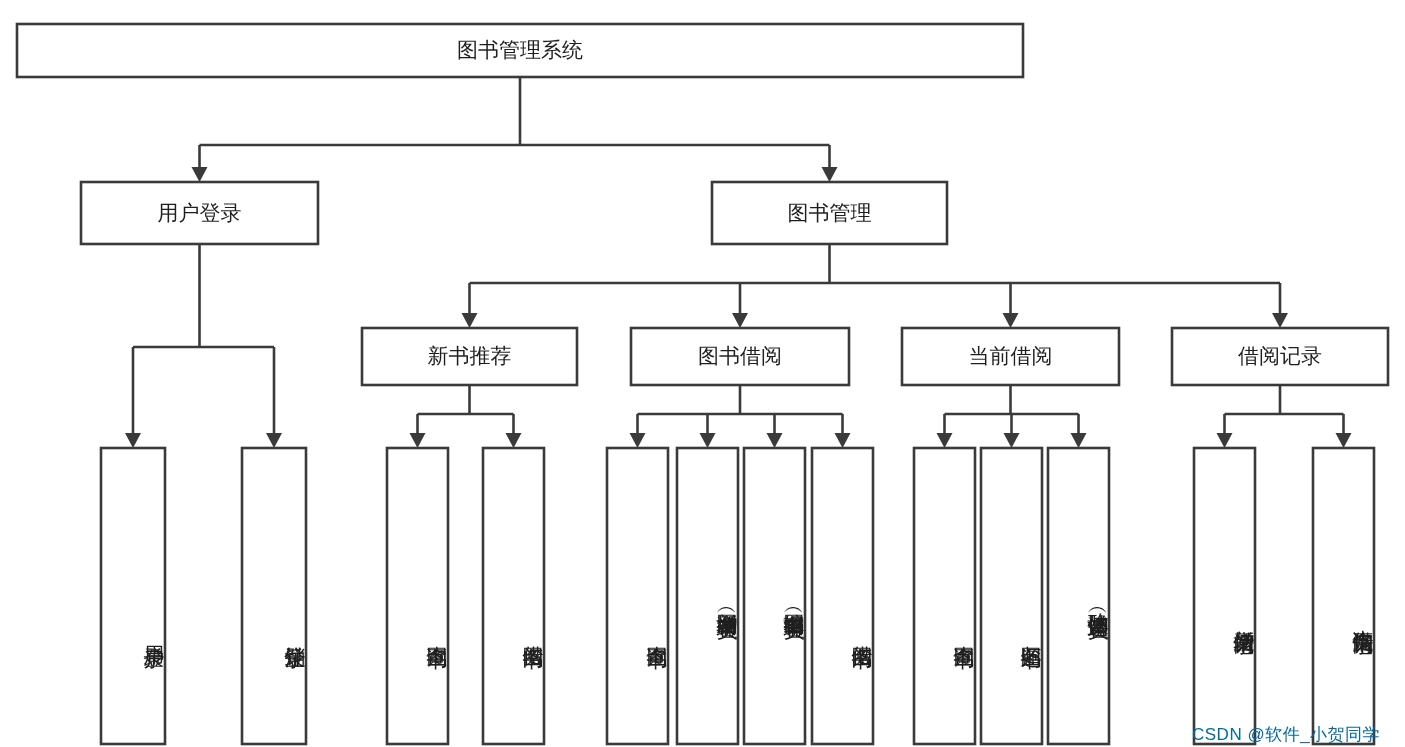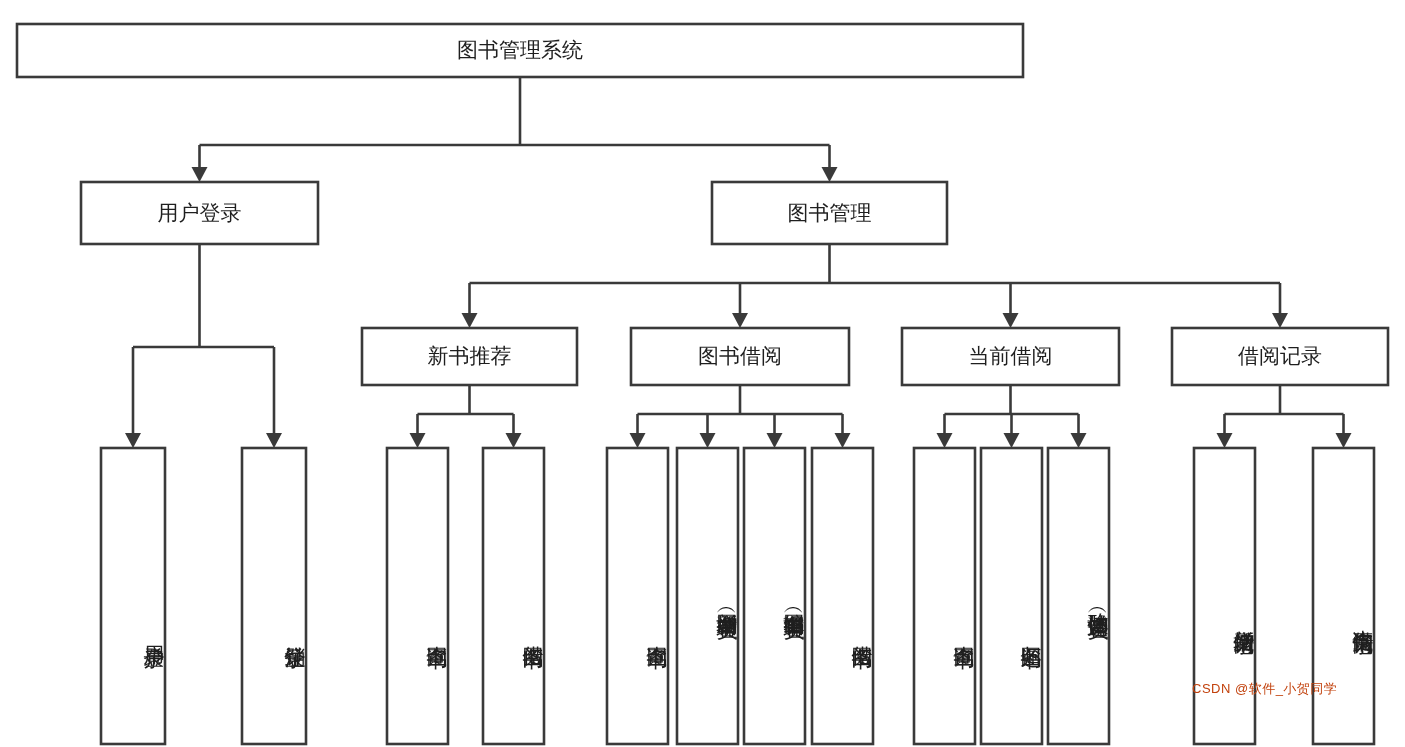--- a/index.html
+++ b/index.html
@@ -62,24 +62,24 @@
     letter-spacing: 1px;
     white-space: nowrap;
     display: flex;
     align-items: flex-start;
     justify-content: center;
     pointer-events: none;
   }
   .watermark {
     position: absolute;
     left: 1192px;
-    top: 669px;
-    font-family: "Liberation Sans", "DejaVu Sans", sans-serif;
-    font-size: 13px;
-    color: #c2410c;
+    top: 712px;
+    font-family: "Liberation Sans", "DejaVu Sans", sans-serif;
+    font-size: 17px;
+    color: #0369a1;
     white-space: nowrap;
     letter-spacing: 0.5px;
   }
 </style>
 </head>
 <body>
 
 <div id="diagram-root">
 
   <svg id="tree-svg" viewBox="0 0 1405 747">

